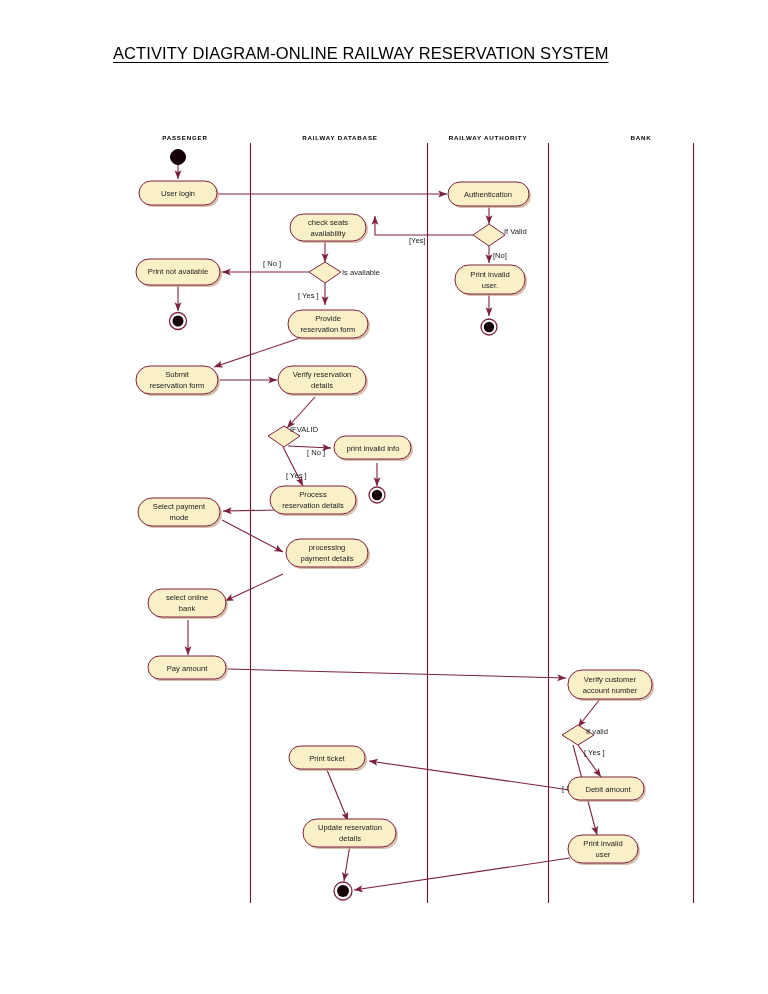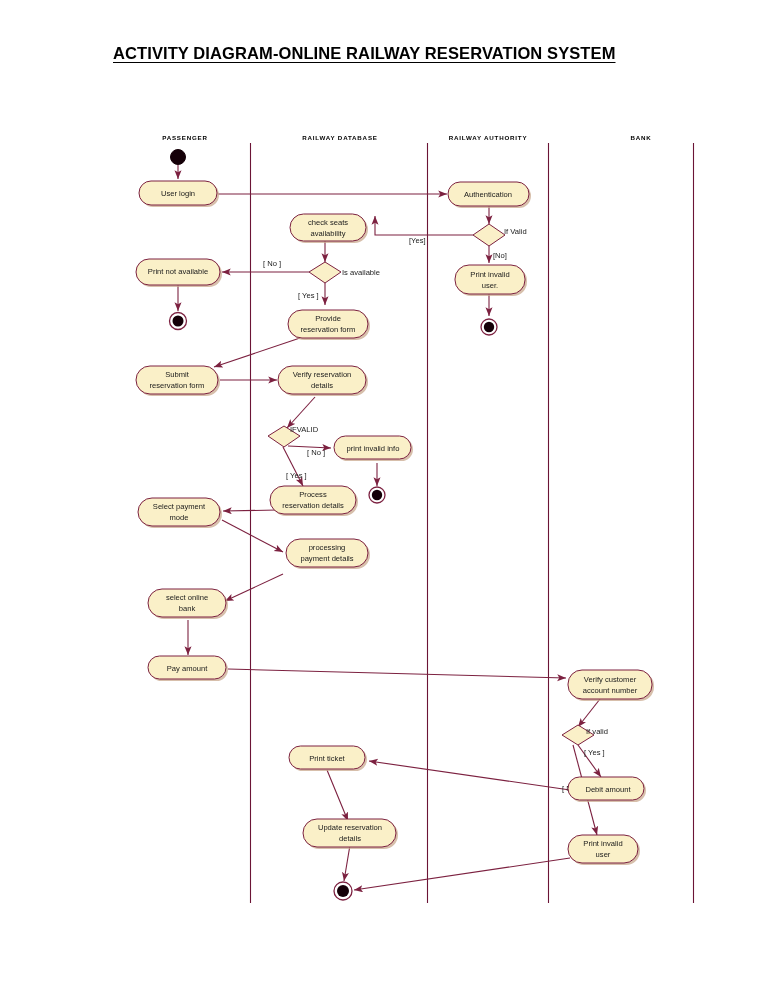--- a/index.html
+++ b/index.html
@@ -18,21 +18,21 @@
     position: relative;
     width: 768px;
     height: 994px;
     background: #ffffff;
   }
   #doc-title {
     position: absolute;
     left: 113px;
     top: 44px;
     font-size: 16.5px;
-    font-weight: bold;
+    font-weight: normal;
     color: #000000;
     letter-spacing: 0.1px;
     text-decoration: underline;
     text-underline-offset: 3px;
     white-space: nowrap;
   }
   #canvas {
     position: absolute;
     left: 0;
     top: 0;

